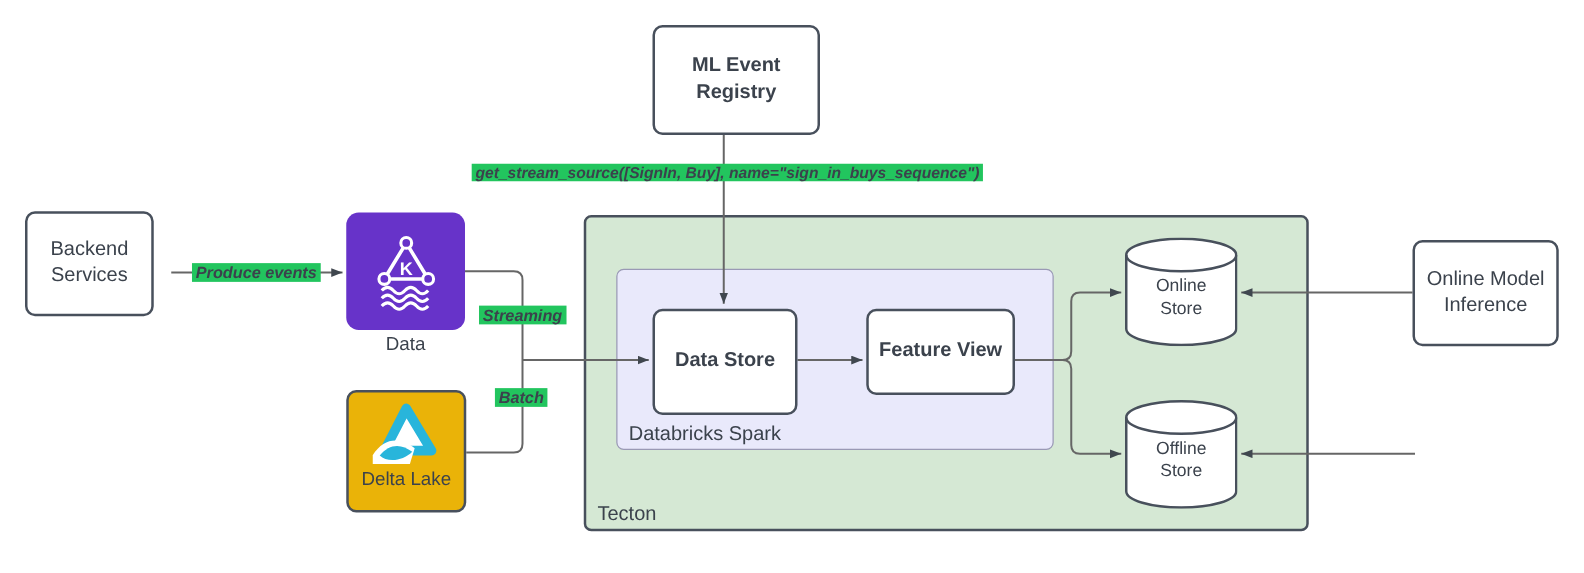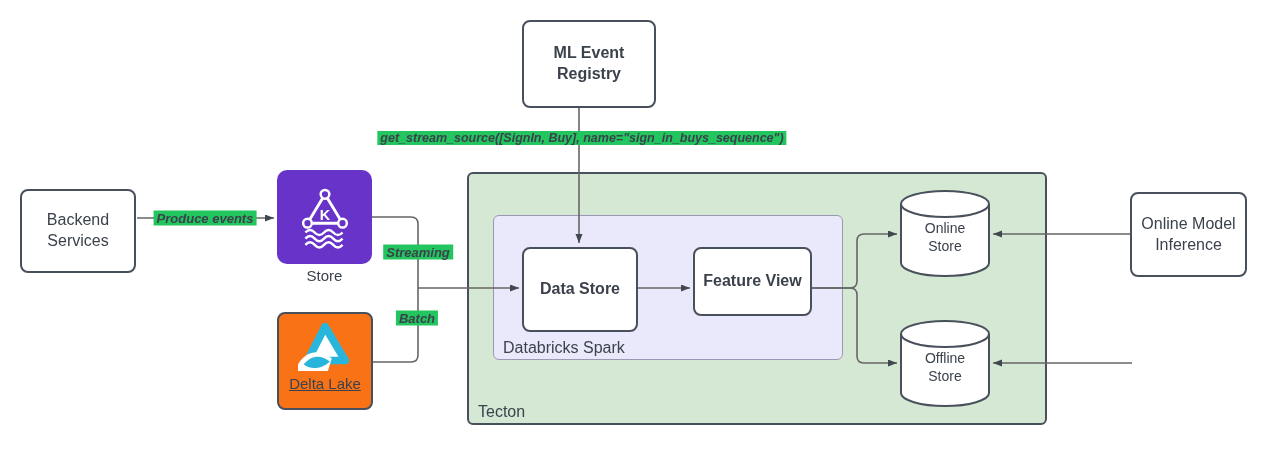--- a/index.html
+++ b/index.html
@@ -44,23 +44,23 @@
     background:var(--kafka-purple,#6733c9);border-radius:10px;
     display:flex;align-items:center;justify-content:center;z-index:2;
   }
   .kafka-node-dot{fill:var(--kafka-purple,#6733c9);stroke:#fff;stroke-width:2.4;}
   .caption{
     position:absolute;text-align:center;font-size:15px;z-index:2;
     color:var(--text-dark,#3b424c);
   }
   .delta-box{
     position:absolute;left:277px;top:312px;width:96px;height:98px;
-    background:#f97316;border:2px solid var(--border-dark,#48505c);border-radius:8px;
+    background:#eab308;border:2px solid var(--border-dark,#48505c);border-radius:8px;
     display:flex;flex-direction:column;align-items:center;justify-content:flex-start;
-    box-sizing:border-box;padding-top:7px;z-index:2;text-decoration:underline;
+    box-sizing:border-box;padding-top:7px;z-index:2;
   }
   .delta-box .caption-in{font-size:15px;margin-top:2px;}
   .delta-fill{fill:var(--delta-cyan,#28b5db);}
   .cyl{position:absolute;width:90px;height:87px;z-index:2;}
   .cyl svg{position:absolute;left:0;top:0;}
   .cyl-body{fill:#fff;stroke:var(--border-dark,#48505c);stroke-width:2;}
   .cyl-arc{fill:none;stroke:var(--border-dark,#48505c);stroke-width:2;}
   .cyl-label{
     position:absolute;left:50%;top:30px;transform:translateX(-50%);
     width:62px;text-align:center;font-size:14px;line-height:1.25;
@@ -100,37 +100,37 @@
     <path class="wire" d="M812,288 H850 Q857,288 857,281 V241 Q857,234 864,234 H897" marker-end="url(#arrow)"></path>
     <path class="wire" d="M812,288 H850 Q857,288 857,295 V356 Q857,363 864,363 H897" marker-end="url(#arrow)"></path>
     <path class="wire" d="M1130,234 H993" marker-end="url(#arrow)"></path>
     <path class="wire" d="M1132,363 H993" marker-end="url(#arrow)"></path>
   </svg>
 
   <div class="node bold" style="left:522px;top:20px;width:134px;height:88px;">
     <span>ML Event Registry</span>
   </div>
 
-  <div class="node" style="left:20px;top:189px;width:116px;height:84px;">
+  <div class="node" style="left:20px;top:169px;width:103px;height:84px;">
     <span>Backend Services</span>
   </div>
 
   <div class="kafka-tile">
     <svg width="66" height="66" viewBox="0 0 64 64">
       <path d="M32,10 L15,38 H49 Z" fill="none" stroke="#fff" stroke-width="2.8" stroke-linejoin="round"></path>
       <circle class="kafka-node-dot" cx="32" cy="10" r="4.2"></circle>
       <circle class="kafka-node-dot" cx="15" cy="38" r="4.2"></circle>
       <circle class="kafka-node-dot" cx="49" cy="38" r="4.2"></circle>
       <text x="32" y="35" font-size="14" font-weight="bold" fill="#fff" text-anchor="middle">K</text>
       <path d="M13,47 q4.5,-5 9,0 t9,0 t9,0 t9,0" fill="none" stroke="#fff" stroke-width="2.4"></path>
       <path d="M13,53 q4.5,-5 9,0 t9,0 t9,0 t9,0" fill="none" stroke="#fff" stroke-width="2.4"></path>
       <path d="M13,59 q4.5,-5 9,0 t9,0 t9,0 t9,0" fill="none" stroke="#fff" stroke-width="2.4"></path>
     </svg>
   </div>
-  <div class="caption" style="left:277px;top:267px;width:95px;">Store</div>
+  <div class="caption" style="left:277px;top:267px;width:95px;">Data</div>
 
   <div class="delta-box">
     <svg width="54" height="52" viewBox="0 0 56 52">
       <path d="M28,5 L49,40 H10 Z" fill="#fff" stroke="var(--delta-cyan,#28b5db)" stroke-width="8" stroke-linejoin="round"></path>
       <path d="M0,44 C10,28 24,29 35,38 L31,51 L0,51 Z" fill="#fff"></path>
       <path d="M6,44 C14,34 24,34 33,41 C25,49 12,50 6,44 Z" class="delta-fill"></path>
     </svg>
     <span class="caption-in">Delta Lake</span>
   </div>
 

